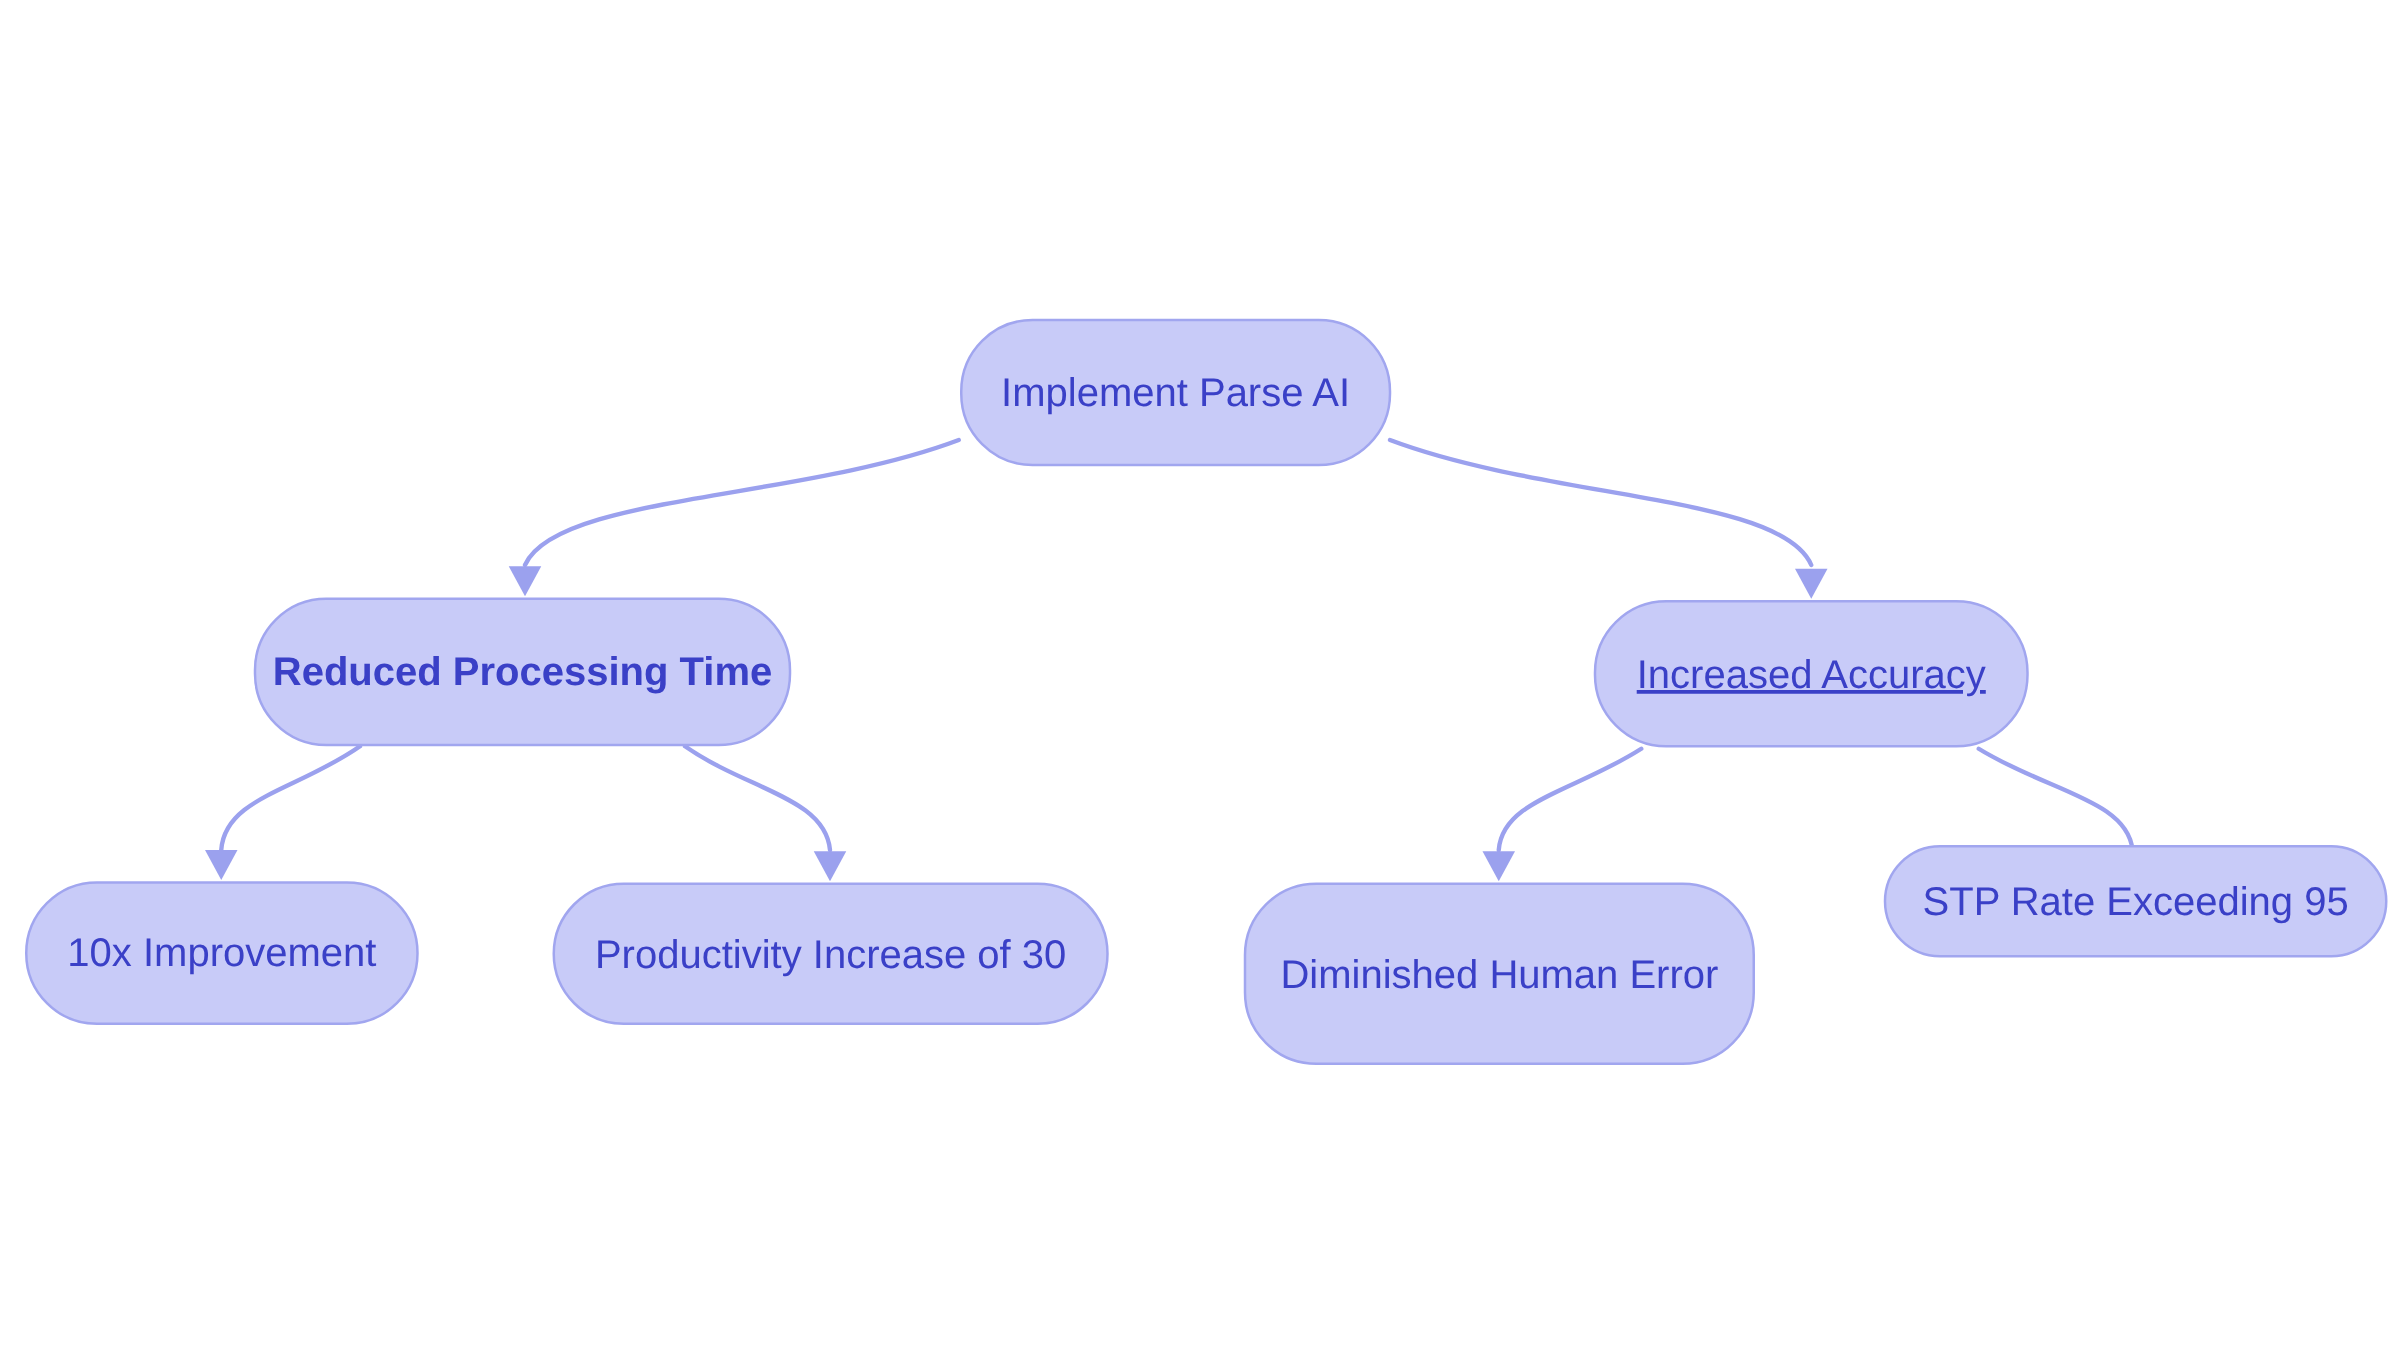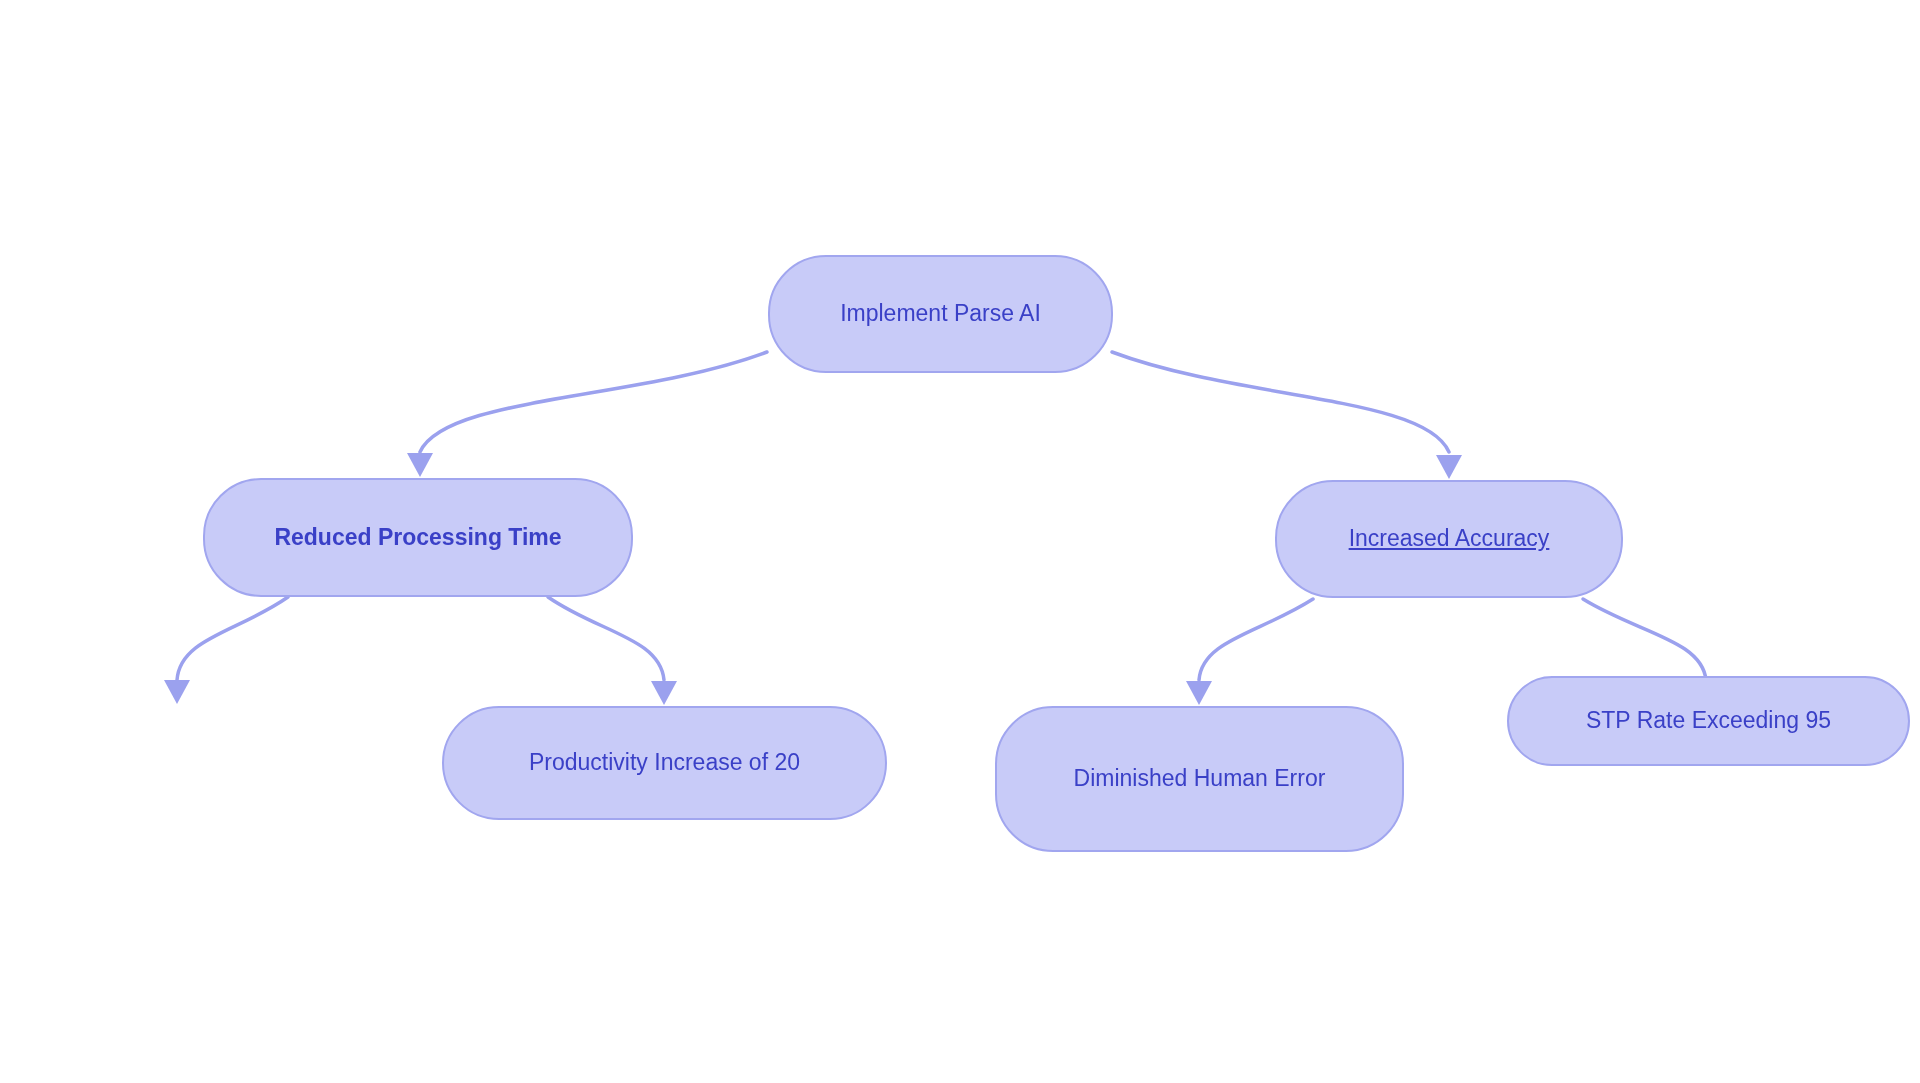--- a/index.html
+++ b/index.html
@@ -42,21 +42,21 @@
     position: absolute;
     box-sizing: border-box;
     background: var(--node-fill);
     border: 2px solid var(--node-border);
     border-radius: 58px;
     color: var(--node-text);
     display: flex;
     align-items: center;
     justify-content: center;
     text-align: center;
-    font-size: 23px;
+    font-size: 32px;
     line-height: 1.2;
     white-space: nowrap;
     user-select: none;
   }
 </style>
 </head>
 <body style="--node-fill: #c8cbf8; --node-border: #a1a6ef; --node-text: #3a40c7; --edge-color: #9ba1ee; background: rgb(255, 255, 255);">
 
 <div class="flowchart">
   <svg class="edges-layer" viewBox="0 0 1920 1083" xmlns="http://www.w3.org/2000/svg">
@@ -76,22 +76,25 @@
 
 <div class="node" style="left: 768px; top: 255px; width: 345px; height: 118px;">
       <span>Implement Parse AI</span>
     </div>
     <div class="node" style="left: 203px; top: 478px; width: 430px; height: 119px; font-weight: bold;">
       <span>Reduced Processing Time</span>
     </div>
     <div class="node" style="left: 1275px; top: 480px; width: 348px; height: 118px; text-decoration: underline;">
       <span>Increased Accuracy</span>
     </div>
+    <div class="node" style="left: 20px; top: 705px; width: 315px; height: 115px;">
+      <span>10x Improvement</span>
+    </div>
     <div class="node" style="left: 442px; top: 706px; width: 445px; height: 114px;">
-      <span>Productivity Increase of 20</span>
+      <span>Productivity Increase of 30</span>
     </div>
     <div class="node" style="left: 995px; top: 706px; width: 409px; height: 146px;">
       <span>Diminished Human Error</span>
     </div>
     <div class="node" style="left: 1507px; top: 676px; width: 403px; height: 90px;">
       <span>STP Rate Exceeding 95</span>
     </div>
   </div>
 
 </body></html>

